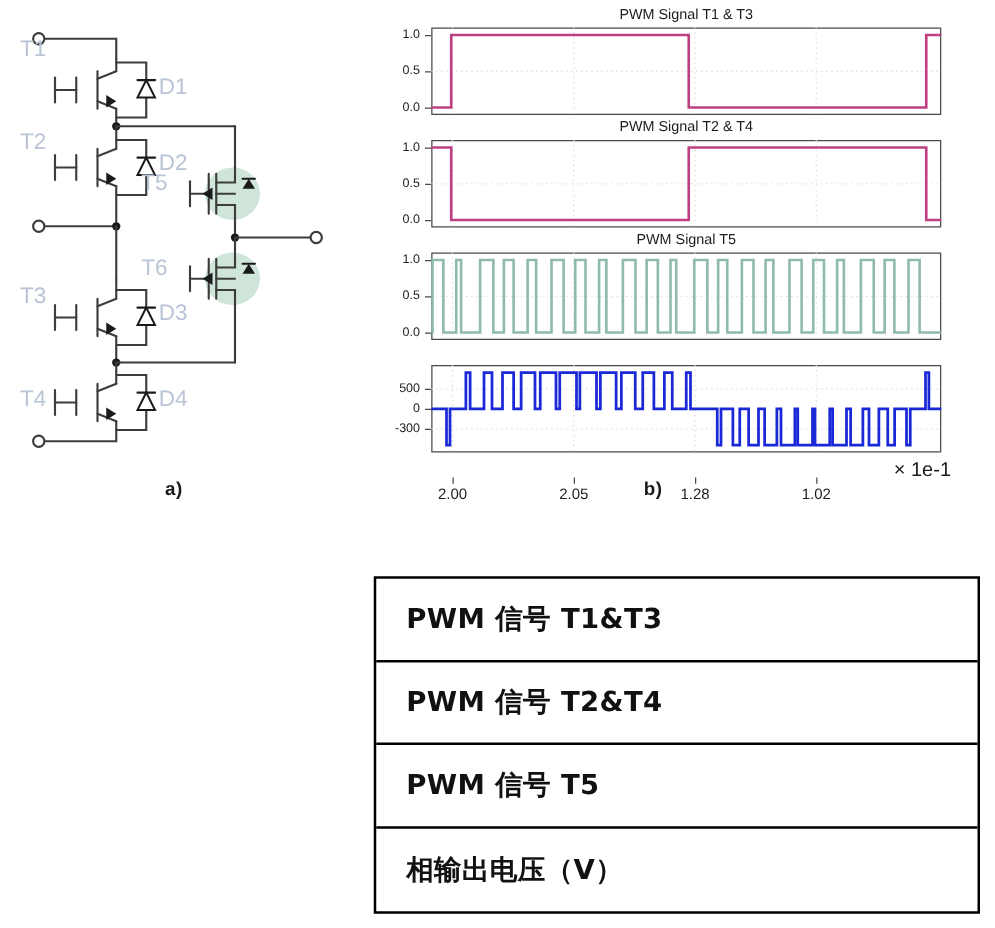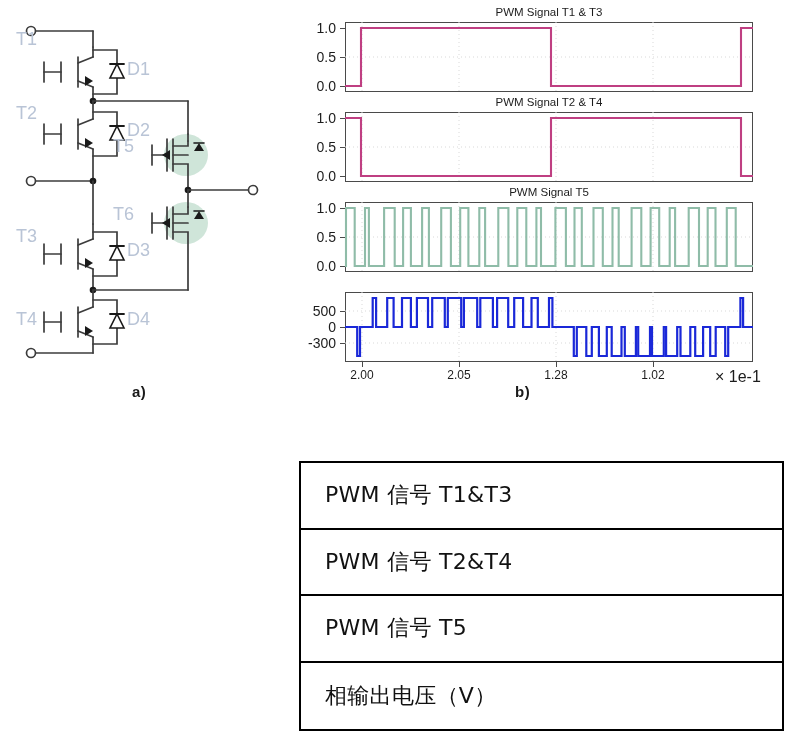--- a/index.html
+++ b/index.html
@@ -36,29 +36,29 @@
   }
   .frame{
     position:absolute;left:0;top:0;width:100%;height:100%;
     border:1.4px solid #4a4a4a;
     box-sizing:border-box;
     background:#fff;
   }
   .ylabels{position:absolute;left:0;width:42px;}
   .ylab{
     position:absolute;right:6px;
-    font-size:14px;color:#1c1c1c;
+    font-size:10px;color:#1c1c1c;
     transform:translateY(-50%);
     white-space:nowrap;
   }
   .ytick{
     position:absolute;
     width:5px;height:1.2px;background:#4a4a4a;
   }
-  .xlabels{position:absolute;left:45px;width:408px;}
+  .xlabels{position:absolute;left:45px;width:408px;margin-top:20px;}
   .xlab{
     position:absolute;
     font-size:12px;color:#1c1c1c;
     transform:translateX(-50%);
     white-space:nowrap;
   }
   .xtick{position:absolute;width:1.2px;height:5px;background:#4a4a4a;}
   #xmultiplier{
     position:absolute;font-size:16px;color:#1c1c1c;white-space:nowrap;
   }
@@ -71,20 +71,21 @@
     border:2.2px solid #000;
     box-sizing:border-box;
     background:#fff;
   }
   .legend-row{
     height:25%;
     box-sizing:border-box;
     border-bottom:2.2px solid #000;
     display:flex;align-items:center;
     padding-left:24px;
+    font-weight:bold;
   }
   .legend-row:last-child{border-bottom:none;}
   .legend-text{
     font-size:23px;
     color:#111;
     letter-spacing:.3px;
     white-space:nowrap;
   }
   .legend-text.cjk{font-family:"DejaVu Sans", sans-serif;font-size:22px;}
 </style>

